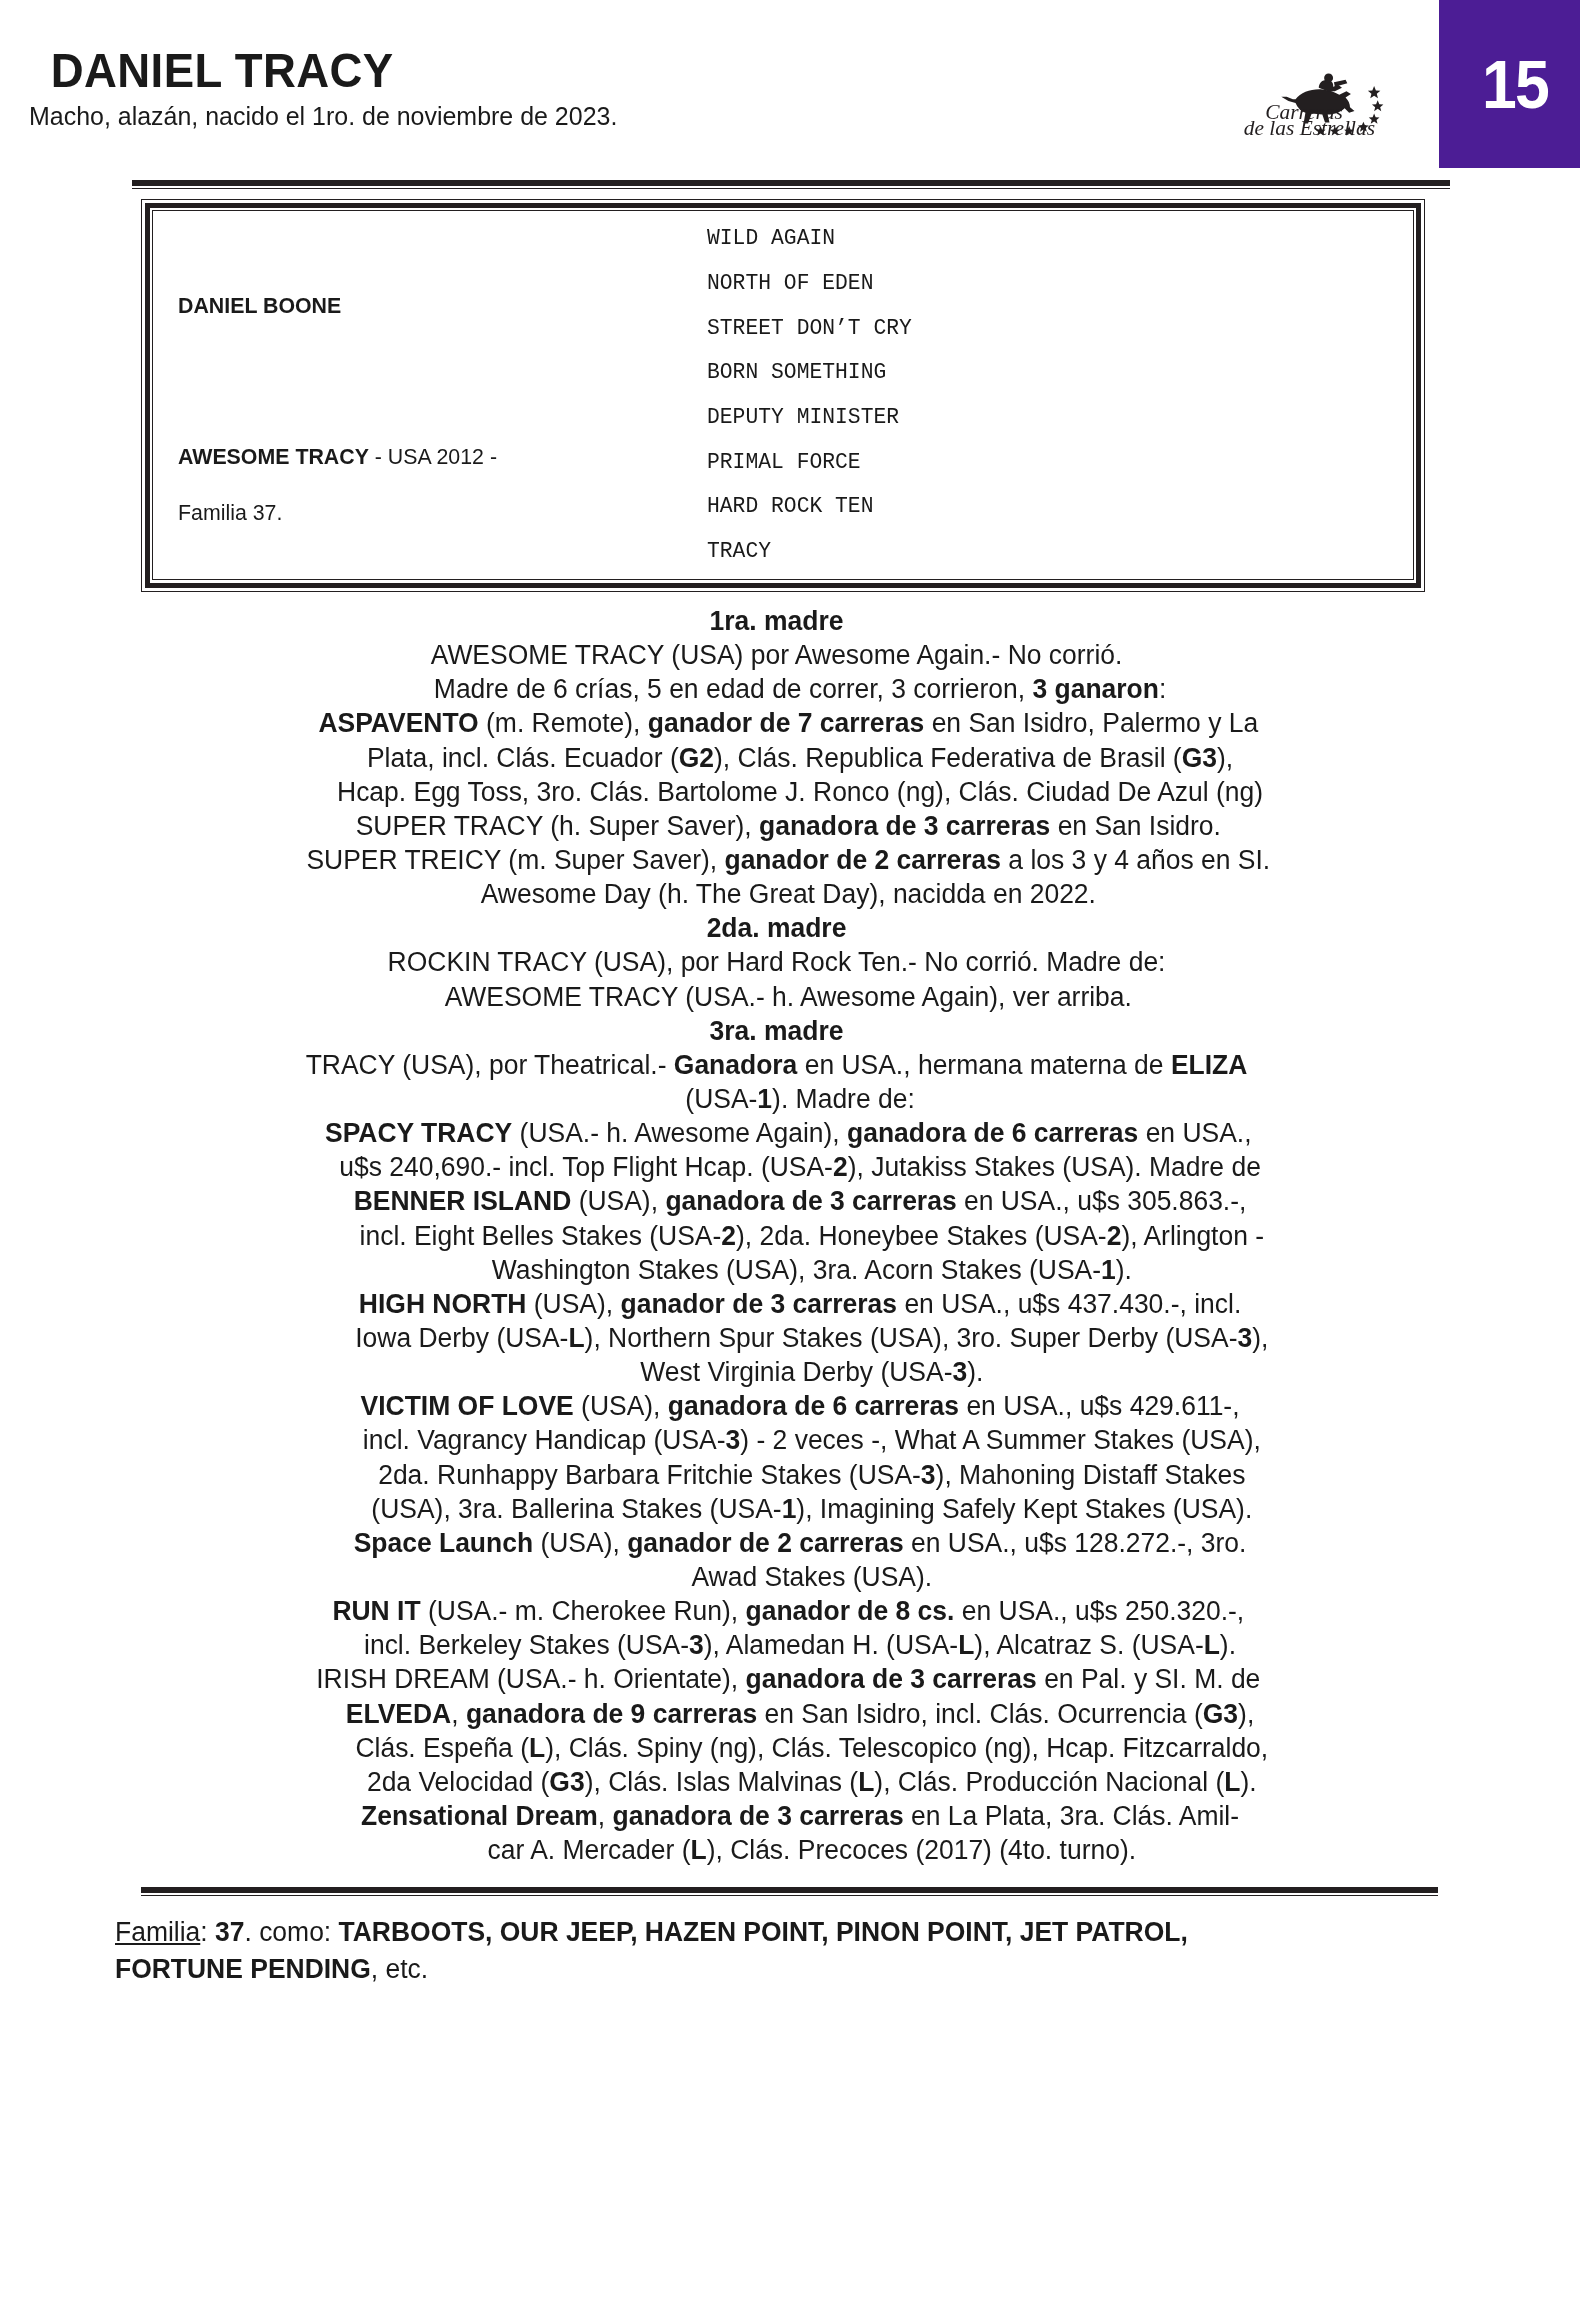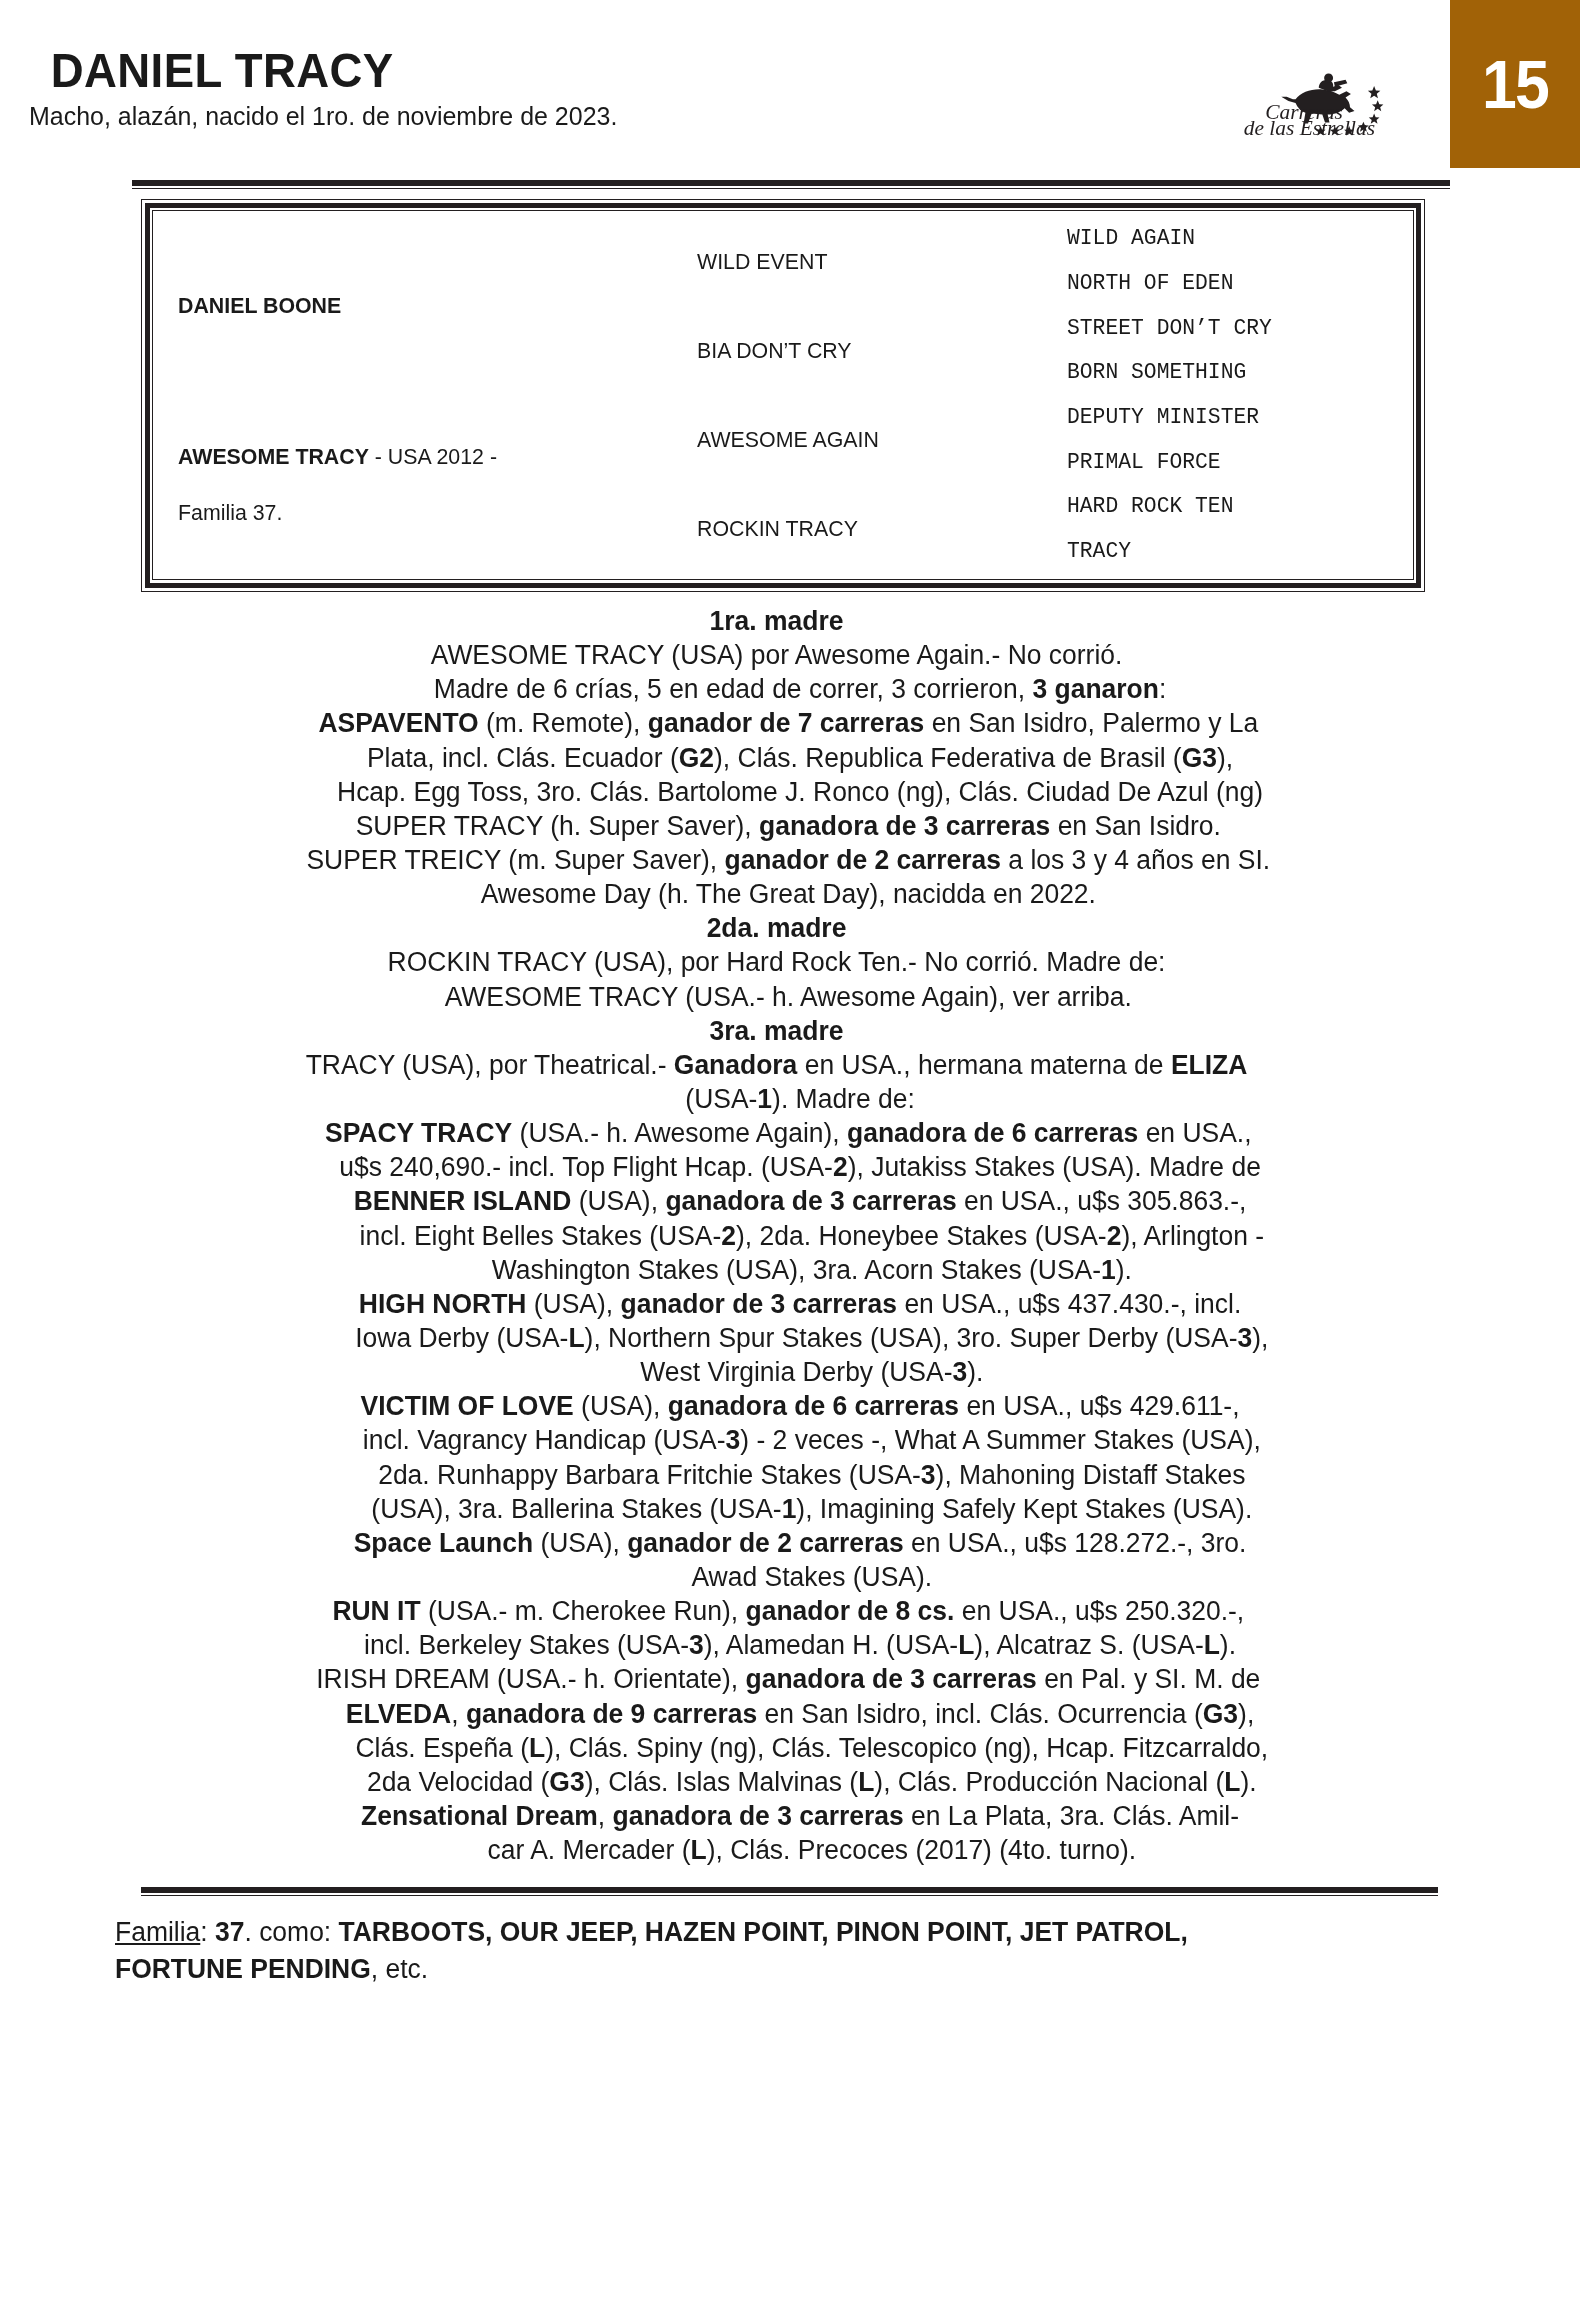--- a/index.html
+++ b/index.html
@@ -20,25 +20,26 @@
   .header {
     position: relative;
     height: 175px;
   }
   .page-number-box {
     position: absolute;
     top: 0;
     right: 0;
     width: 131px;
     height: 168px;
-    background: #a16207;
+    background: #4c1d95;
     color: #ffffff;
     display: flex;
     align-items: center;
     justify-content: center;
+    padding-left: 11px;
   }
   .page-number-box .num {
     font-size: 68px;
     font-weight: bold;
     letter-spacing: -1.8px;
     line-height: 1;
     transform: scaleX(0.92);
   }
 
   .title-block {
@@ -214,26 +215,20 @@
           <span class="ped-bold">DANIEL BOONE</span>
         </div>
         <div class="ped-cell">
           <span class="ped-sire-block">
             <span><span class="ped-bold">AWESOME TRACY</span><span> </span><span>- USA 2012 -</span></span>
             <span class="ped-familia">Familia 37.</span>
           </span>
         </div>
       </div>
 
-      <div class="ped-col ped-col-2">
-        <div class="ped-cell">WILD EVENT</div>
-        <div class="ped-cell">BIA DON’T CRY</div>
-        <div class="ped-cell">AWESOME AGAIN</div>
-        <div class="ped-cell">ROCKIN TRACY</div>
-      </div>
 
       <div class="ped-col ped-col-3">
         <div class="ped-cell">WILD AGAIN</div>
         <div class="ped-cell">NORTH OF EDEN</div>
         <div class="ped-cell">STREET DON’T CRY</div>
         <div class="ped-cell">BORN SOMETHING</div>
         <div class="ped-cell">DEPUTY MINISTER</div>
         <div class="ped-cell">PRIMAL FORCE</div>
         <div class="ped-cell">HARD ROCK TEN</div>
         <div class="ped-cell">TRACY</div>

